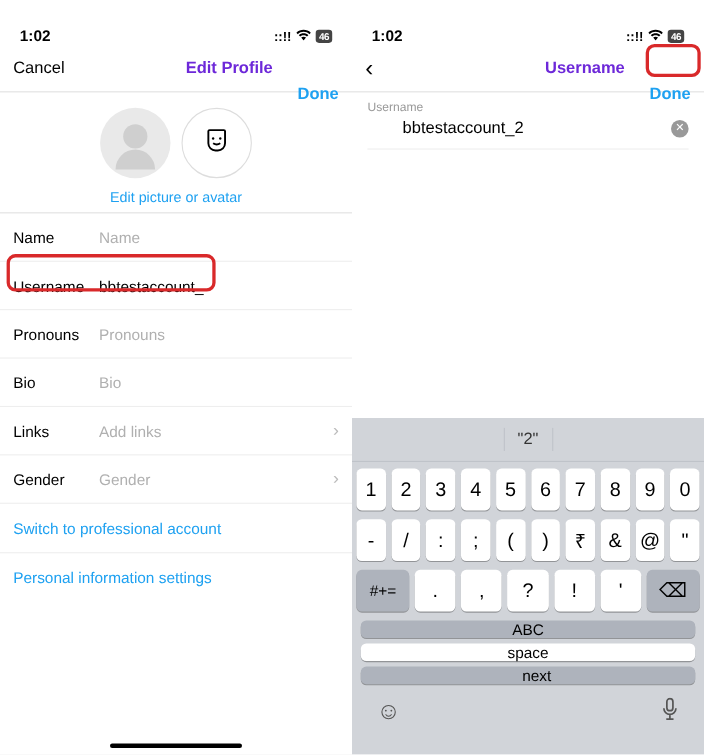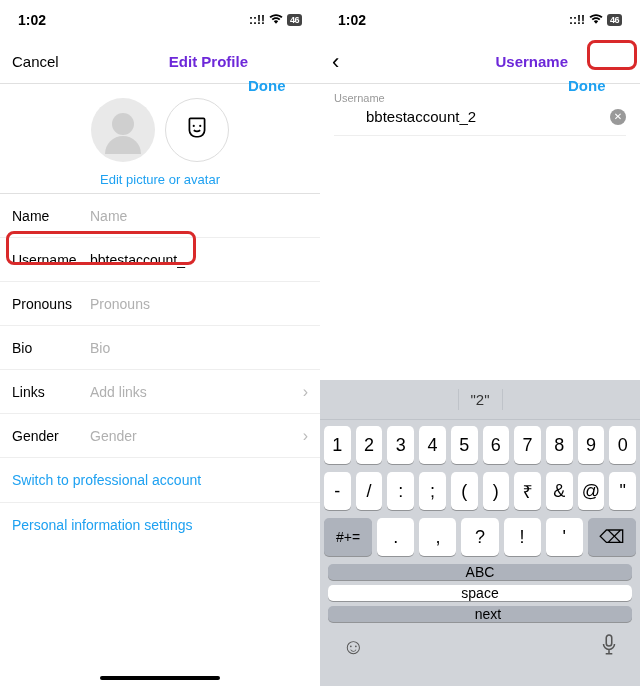--- a/index.html
+++ b/index.html
@@ -1,22 +1,22 @@
 <!DOCTYPE html>
 <html><head>
   <meta charset="utf-8">
   <style>
     * { box-sizing: border-box; margin: 0; padding: 0; }
     body { font-family: -apple-system, BlinkMacSystemFont, "Segoe UI", Helvetica, Arial, sans-serif; display: flex; background: #f0f0f0; width: 640px; height: 686px; }
     .screen { width: 320px; height: 686px; background: #fff; position: relative; display: flex; flex-direction: column; }
-    .status-bar { height: 40px; display: flex; justify-content: space-between; align-items: center; padding: 0 18px; font-size: 14px; font-weight: 600; color: #000; }
+    .status-bar { height: 40px; display: flex; justify-content: space-between; align-items: flex-end; padding: 0 18px; font-size: 14px; font-weight: 600; color: #000; }
     .status-right { display: flex; gap: 4px; align-items: center; font-size: 12px; }
     .nav-bar { height: 44px; display: flex; justify-content: space-between; align-items: center; padding: 0 12px; border-bottom: 0.5px solid #e0e0e0; }
     .nav-left, .nav-right { width: 60px; font-size: 15px; }
-    .nav-right { font-weight: 600; margin-top: 48px; }
+    .nav-right { text-align: right; font-weight: 600; margin-top: 48px; }
     .nav-title { font-size: 15px; font-weight: 700; color: #6d28d9; flex: 1; text-align: right; }
     .link-color { color: #1ea1f1; }
     .avatar-section { padding: 14px 0 6px 0; display: flex; flex-direction: column; align-items: center; }
     .avatar-row { display: flex; gap: 10px; }
     .avatar-head { width: 22px; height: 22px; border-radius: 50%; background: #cfcfcf; position: relative; top: -6px; }
     .avatar-body { position: absolute; bottom: 8px; width: 36px; height: 18px; border-radius: 18px 18px 0 0; background: #cfcfcf; }
     .avatar-wrap { position: relative; width: 64px; height: 64px; border-radius: 50%; background: #e9e9e9; overflow: hidden; display:flex; align-items:center; justify-content:center;}
     .avatar-outline { width: 64px; height: 64px; border-radius: 50%; border: 1px solid #ddd; display: flex; align-items: center; justify-content: center; font-size: 22px; }
     .edit-pic-link { font-size: 13px; font-weight: 400; color: #1ea1f1; margin-top: 10px; }
     .form-section { border-top: 0.5px solid #e0e0e0; }

